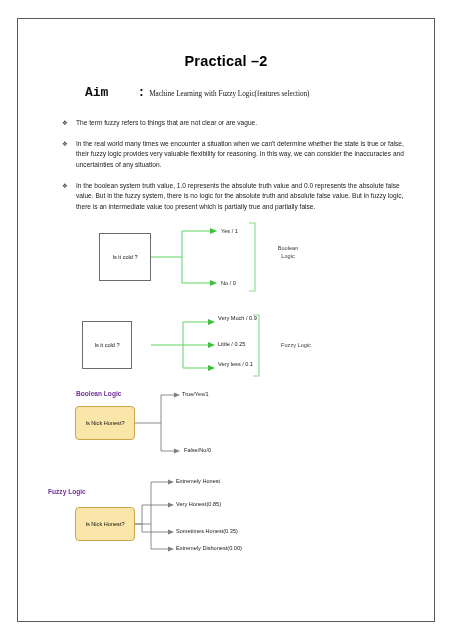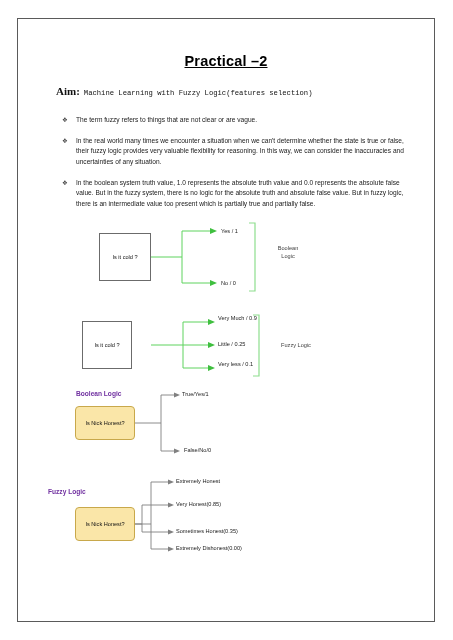--- a/index.html
+++ b/index.html
@@ -20,30 +20,29 @@
     background: #fff;
     box-sizing: border-box;
   }
   .page-title {
     text-align: center;
     font-size: 14.5px;
     font-weight: bold;
     color: #000;
     margin: 34px 0 0 0;
     letter-spacing: .2px;
-    text-decoration: underline;
   }
   .meta {
     margin: 16px 0 0 38px;
     font-size: 7.2px;
     color: #111;
   }
-  .meta .lbl { font-weight: bold; font-family: Liberation Serif, serif; font-size: 11px;}
+  .meta .lbl { font-weight: bold; font-family: Liberation Mono, monospace; font-size: 13px; margin-left: 29px;}
   .meta-row { margin-bottom: 9px; }
-  .meta-row .val { font-family: Liberation Mono, monospace; }
+  .meta-row .val { font-family: Liberation Serif, serif; }
   .theory { font-weight: bold; font-size: 7.6px; }
 
   .bullets { margin: 18px 0 0 0; padding: 0; list-style: none; }
   .bullet {
     position: relative;
     margin: 0 30px 10px 58px;
     font-size: 6.6px;
     line-height: 1.62;
     color: #1a1a1a;
     text-align: left;

